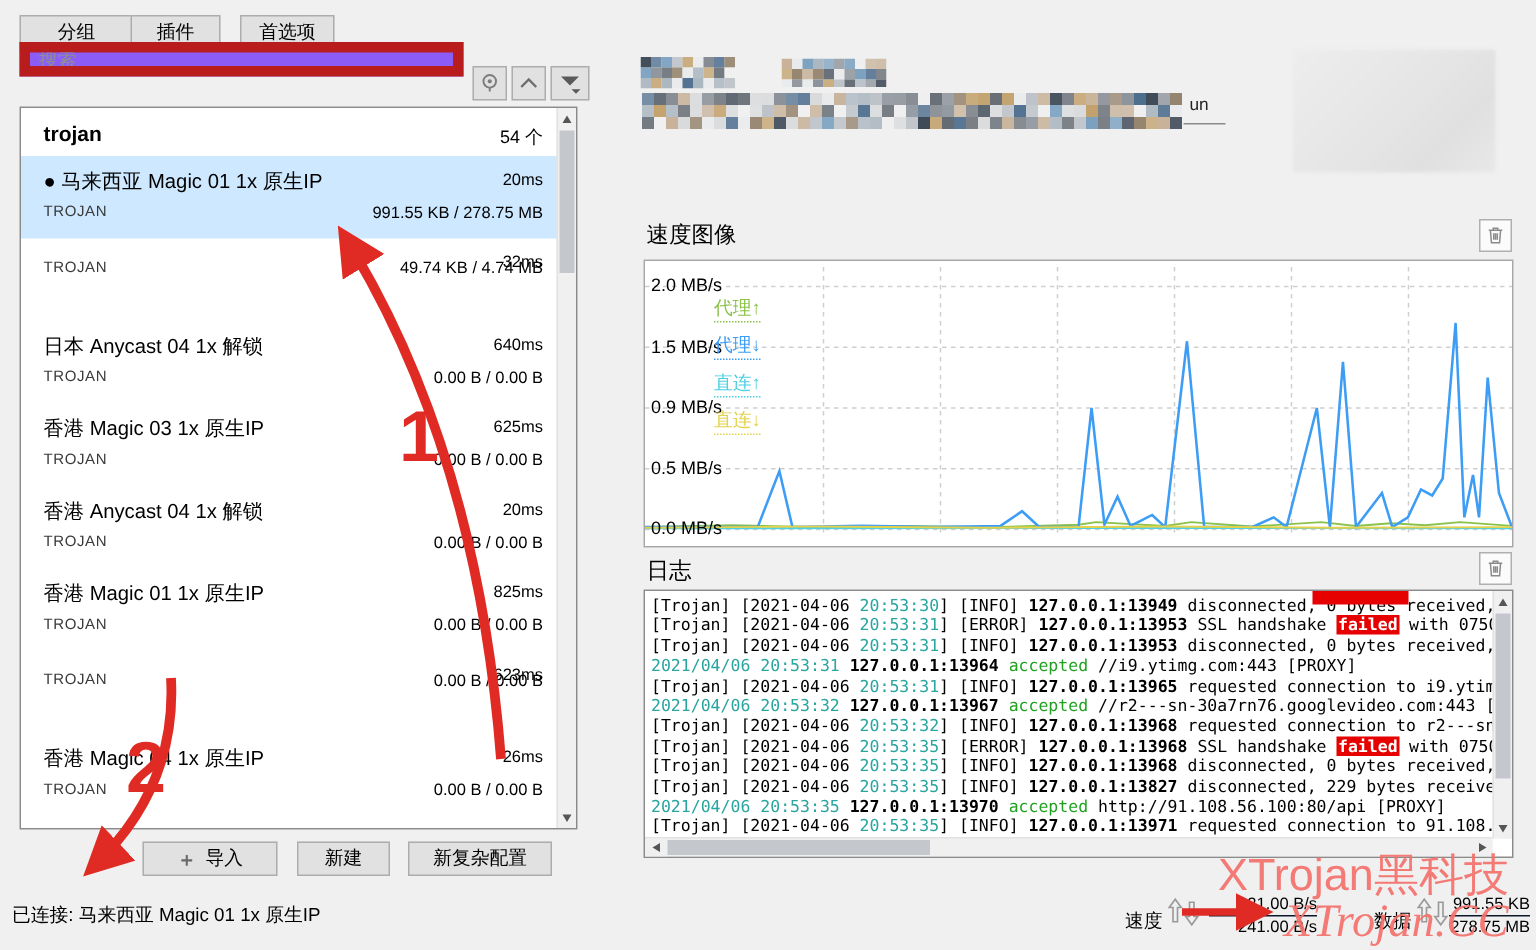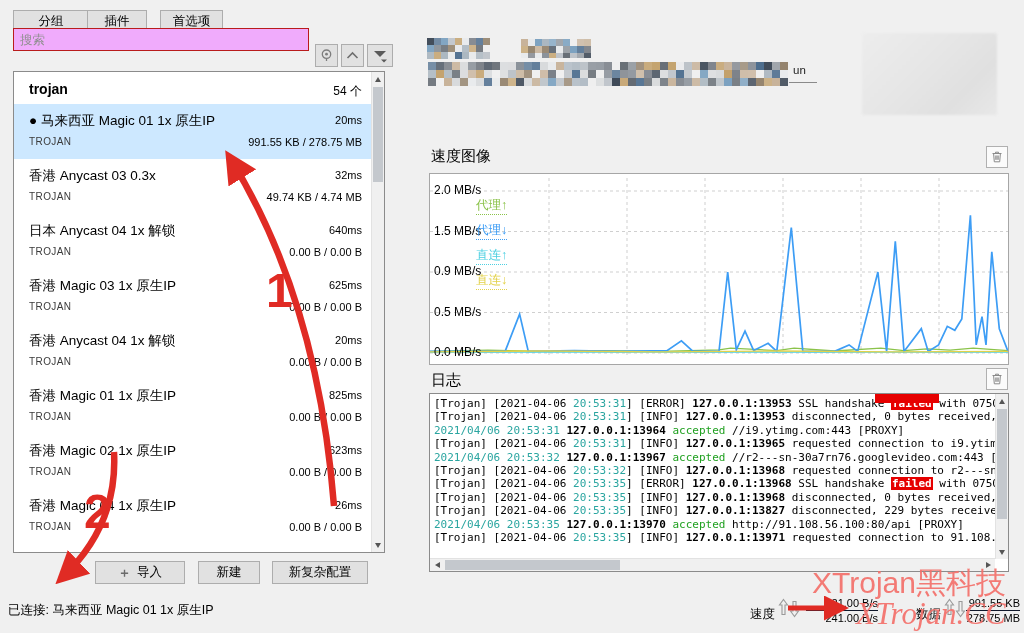--- a/index.html
+++ b/index.html
@@ -7,21 +7,21 @@
        font-family:"Liberation Sans",sans-serif;color:#000;}
   .abs{position:absolute;}
   
   .wbtn{position:absolute;display:flex;align-items:center;justify-content:center;
         background:#e1e1e1;border:1px solid #adadad;font-size:12.5px;height:23px;
         box-sizing:border-box;cursor:default;}
   .sqbtn{position:absolute;width:23px;height:23px;background:#e1e1e1;border:1px solid #adadad;
          box-sizing:border-box;display:flex;align-items:center;justify-content:center;}
   
   #search-input{position:absolute;left:13px;top:28px;width:296px;height:23px;box-sizing:border-box;
-        border:1px solid #b91c1c;font-size:12.5px;padding:0 6px;background:#f0abfc;outline:none;}
+        border:7px solid #b91c1c;font-size:12.5px;padding:0 6px;background:#8b5cf6;outline:none;}
   #search-input::placeholder{color:#8f8f8f;}
   
   .listbox{position:absolute;left:13px;top:71px;width:372px;height:482px;background:#fff;
            border:1px solid #8b8b8b;box-sizing:border-box;}
   .group-header{position:relative;height:32px;}
   .group-name{position:absolute;left:15px;top:9px;font-size:14px;font-weight:bold;}
   .group-count{position:absolute;right:22px;top:11px;font-size:12px;}
   .items{position:absolute;left:0;top:32px;width:358px;}
   .item{position:relative;height:55px;box-sizing:border-box;padding:8px 10px 0 15px;}
   .item.selected{background:#cde8ff;}
@@ -115,21 +115,20 @@
     <div class="items" id="server-items">
         <div class="item selected">
           <div class="item-name">● 马来西亚 Magic 01 1x 原生IP</div>
           <div class="item-ping">20ms</div>
           <div class="item-sub">
             <span class="item-proto">TROJAN</span>
             <span class="item-traffic">991.55 KB / 278.75 MB</span>
           </div>
         </div>
         <div class="item">
-          <div class="item-name">香港 Anycast 03 0.3x</div>
           <div class="item-ping">32ms</div>
           <div class="item-sub">
             <span class="item-proto">TROJAN</span>
             <span class="item-traffic">49.74 KB / 4.74 MB</span>
           </div>
         </div>
         <div class="item">
           <div class="item-name">日本 Anycast 04 1x 解锁</div>
           <div class="item-ping">640ms</div>
           <div class="item-sub">
@@ -155,21 +154,20 @@
         </div>
         <div class="item">
           <div class="item-name">香港 Magic 01 1x 原生IP</div>
           <div class="item-ping">825ms</div>
           <div class="item-sub">
             <span class="item-proto">TROJAN</span>
             <span class="item-traffic">0.00 B / 0.00 B</span>
           </div>
         </div>
         <div class="item">
-          <div class="item-name">香港 Magic 02 1x 原生IP</div>
           <div class="item-ping">623ms</div>
           <div class="item-sub">
             <span class="item-proto">TROJAN</span>
             <span class="item-traffic">0.00 B / 0.00 B</span>
           </div>
         </div>
         <div class="item">
           <div class="item-name">香港 Magic 04 1x 原生IP</div>
           <div class="item-ping">26ms</div>
           <div class="item-sub">
@@ -443,20 +441,21 @@
   </div>
 
   <div class="section-title" style="left:431px;top:371px;">日志</div>
   <div class="trash-btn" style="left:986px;top:368px;">
     <svg width="14" height="14" viewBox="0 0 14 14">
       <path d="M2.5,3.5 h9 M5.5,3.5 v-1.3 h3 v1.3 M3.6,3.5 l0.7,8.3 h5.4 l0.7,-8.3 M5.8,5.5 v4.3 M7,5.5 v4.3 M8.2,5.5 v4.3" stroke="#8a8a8a" stroke-width="1" fill="none"></path>
     </svg>
   </div>
   <div class="logbox">
     <div class="loglines" id="log-lines">
+        <div class="logline"><span>[Trojan] [2021-04-06 </span><span class="lt">20:53:30</span><span>] [INFO] </span><span class="lb">127.0.0.1:13949</span><span> disconnected, 0 bytes received, </span></div>
         <div class="logline"><span>[Trojan] [2021-04-06 </span><span class="lt">20:53:31</span><span>] [ERROR] </span><span class="lb">127.0.0.1:13953</span><span> SSL handshake </span><span class="lf">failed</span><span> with 0750-</span></div>
         <div class="logline"><span>[Trojan] [2021-04-06 </span><span class="lt">20:53:31</span><span>] [INFO] </span><span class="lb">127.0.0.1:13953</span><span> disconnected, 0 bytes received, </span></div>
         <div class="logline"><span class="lt">2021/04/06 20:53:31 </span><span class="lb">127.0.0.1:13964</span><span> </span><span class="lg">accepted</span><span> //i9.ytimg.com:443 [PROXY]</span></div>
         <div class="logline"><span>[Trojan] [2021-04-06 </span><span class="lt">20:53:31</span><span>] [INFO] </span><span class="lb">127.0.0.1:13965</span><span> requested connection to i9.ytimg</span></div>
         <div class="logline"><span class="lt">2021/04/06 20:53:32 </span><span class="lb">127.0.0.1:13967</span><span> </span><span class="lg">accepted</span><span> //r2---sn-30a7rn76.googlevideo.com:443 [P</span></div>
         <div class="logline"><span>[Trojan] [2021-04-06 </span><span class="lt">20:53:32</span><span>] [INFO] </span><span class="lb">127.0.0.1:13968</span><span> requested connection to r2---sn-</span></div>
         <div class="logline"><span>[Trojan] [2021-04-06 </span><span class="lt">20:53:35</span><span>] [ERROR] </span><span class="lb">127.0.0.1:13968</span><span> SSL handshake </span><span class="lf">failed</span><span> with 0750-</span></div>
         <div class="logline"><span>[Trojan] [2021-04-06 </span><span class="lt">20:53:35</span><span>] [INFO] </span><span class="lb">127.0.0.1:13968</span><span> disconnected, 0 bytes received, </span></div>
         <div class="logline"><span>[Trojan] [2021-04-06 </span><span class="lt">20:53:35</span><span>] [INFO] </span><span class="lb">127.0.0.1:13827</span><span> disconnected, 229 bytes received</span></div>
         <div class="logline"><span class="lt">2021/04/06 20:53:35 </span><span class="lb">127.0.0.1:13970</span><span> </span><span class="lg">accepted</span><span> http://91.108.56.100:80/api [PROXY]</span></div>

